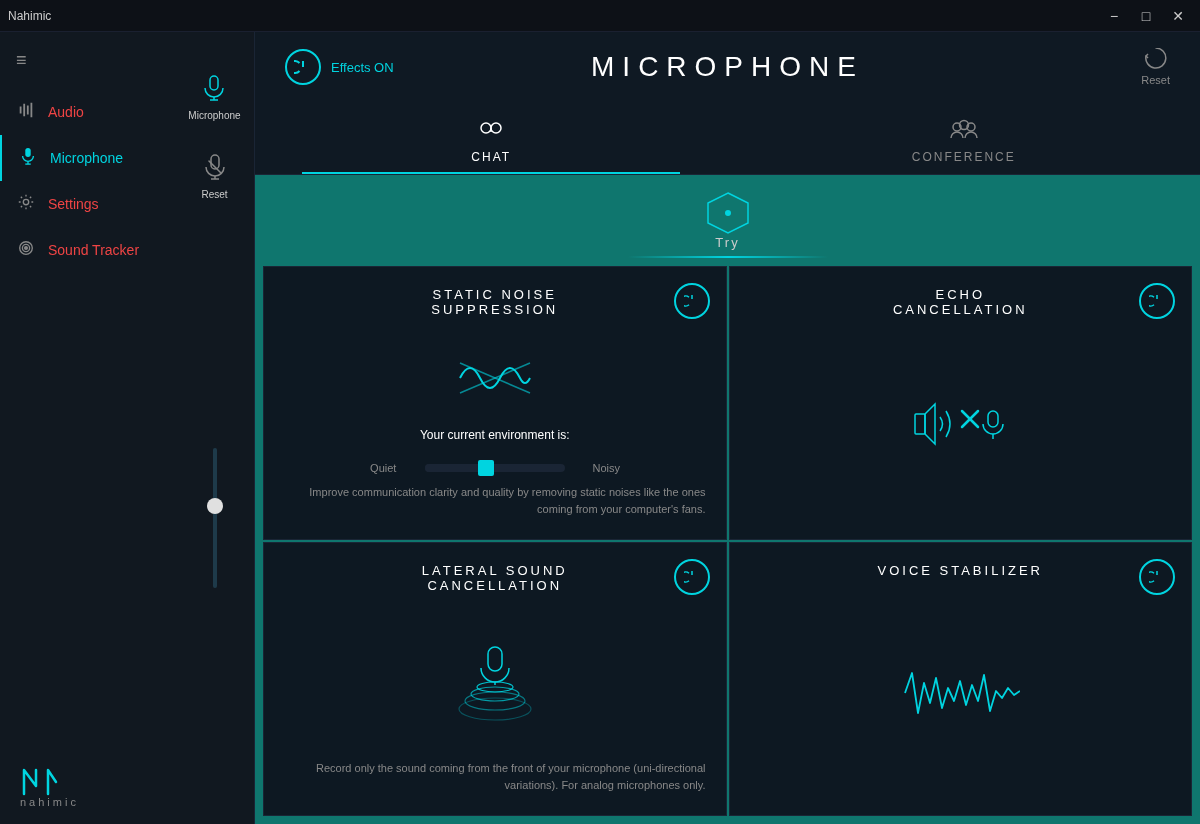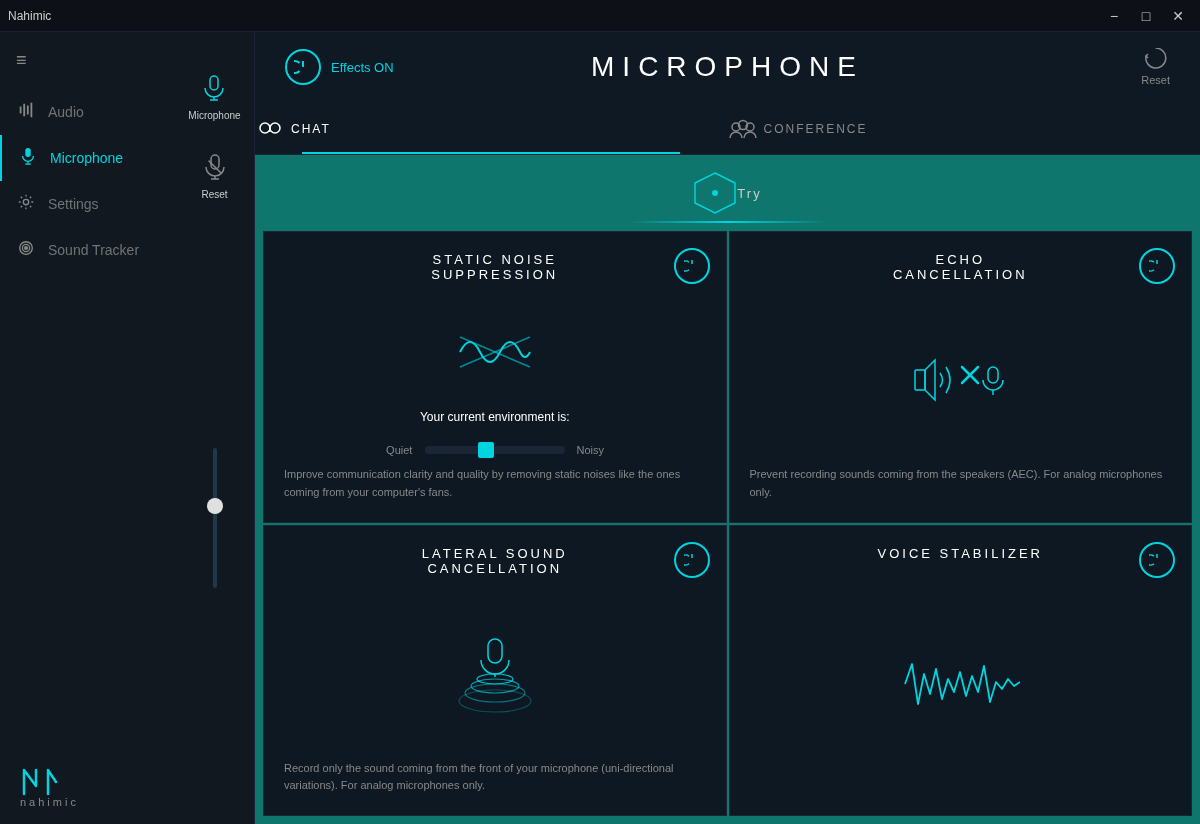--- a/index.html
+++ b/index.html
@@ -69,21 +69,21 @@
     .sidebar-nav {
       flex: 1;
       padding-top: 8px;
     }
     .sidebar-item {
       display: flex;
       align-items: center;
       gap: 12px;
       padding: 12px 16px;
       cursor: pointer;
-      color: #737373;
+      color: #ef4444;
       font-size: 14px;
       font-weight: 400;
     }
     .sidebar-item.active {
       color: #00d4e0;
       border-left: 2px solid #00d4e0;
     }
     .sidebar-item .icon {
       width: 20px;
       text-align: center;
@@ -207,21 +207,21 @@
 
     
     .tabs-bar {
       display: flex;
       background: #0f1923;
       border-bottom: 1px solid #1a2535;
     }
     .tab {
       flex: 1;
       display: flex;
-      flex-direction: row;
+      flex-direction: column;
       align-items: center;
       gap: 6px;
       padding: 12px 0 10px;
       cursor: pointer;
       color: #888;
       font-size: 12px;
       letter-spacing: 2px;
       text-transform: uppercase;
       position: relative;
     }
@@ -244,20 +244,21 @@
       display: flex;
       justify-content: center;
       align-items: center;
       padding: 16px 0 8px;
       position: relative;
     }
     .try-btn {
       display: flex;
       align-items: center;
       cursor: pointer;
+      flex-direction: column;
     }
     .try-label {
       font-size: 13px;
       color: #ccc;
       letter-spacing: 2px;
     }
     .try-underline {
       position: absolute;
       bottom: 0;
       left: 50%;
@@ -305,21 +306,21 @@
       background: transparent;
       display: flex;
       align-items: center;
       justify-content: center;
       cursor: pointer;
     }
     .card-toggle svg { width: 16px; height: 16px; }
     .card-desc {
       font-size: 11px;
       color: #888;
-      text-align: left;
+      text-align: right;
       line-height: 1.6;
       margin-top: auto;
     }
     .card-icon-area {
       flex: 1;
       display: flex;
       align-items: center;
       justify-content: center;
       min-height: 80px;
     }
@@ -330,21 +331,21 @@
       margin-bottom: 10px;
     }
     .noise-level-label {
       font-size: 12px;
       color: #fff;
       margin-bottom: 20px;
     }
     .noise-slider-row {
       display: flex;
       align-items: center;
-      gap: 8px;
+      gap: 24px;
       justify-content: center;
     }
     .noise-label {
       font-size: 11px;
       color: #888;
       min-width: 35px;
     }
     .noise-label.right { text-align: center; }
     .noise-track {
       width: 140px;
@@ -597,21 +598,20 @@
             <path d="M36 22 Q44 35 36 48" stroke="#00d4e0" stroke-width="1.5" fill="none"></path>
 
             <line x1="52" y1="22" x2="68" y2="38" stroke="#00d4e0" stroke-width="2.5" stroke-linecap="round"></line>
             <line x1="52" y1="38" x2="68" y2="22" stroke="#00d4e0" stroke-width="2.5" stroke-linecap="round"></line>
 
             <rect x="78" y="22" width="10" height="16" rx="5" fill="none" stroke="#00d4e0" stroke-width="1.5"></rect>
             <path d="M73 35 a10 10 0 0 0 20 0" stroke="#00d4e0" stroke-width="1.5" fill="none"></path>
             <line x1="83" y1="45" x2="83" y2="50" stroke="#00d4e0" stroke-width="1.5"></line>
           </svg>
         </div>
-        <div class="card-desc">Prevent recording sounds coming from the speakers (AEC). For analog microphones only.</div>
       </div>
 
       <div class="card">
         <div class="card-title">
           <span>LATERAL SOUND</span><br>
           <span>CANCELLATION</span>
         </div>
         <div class="card-toggle">
           <svg viewBox="0 0 16 16" fill="none" stroke="#00d4e0" stroke-width="1.5" width="16" height="16">
             <path d="M8 2v4"></path>

